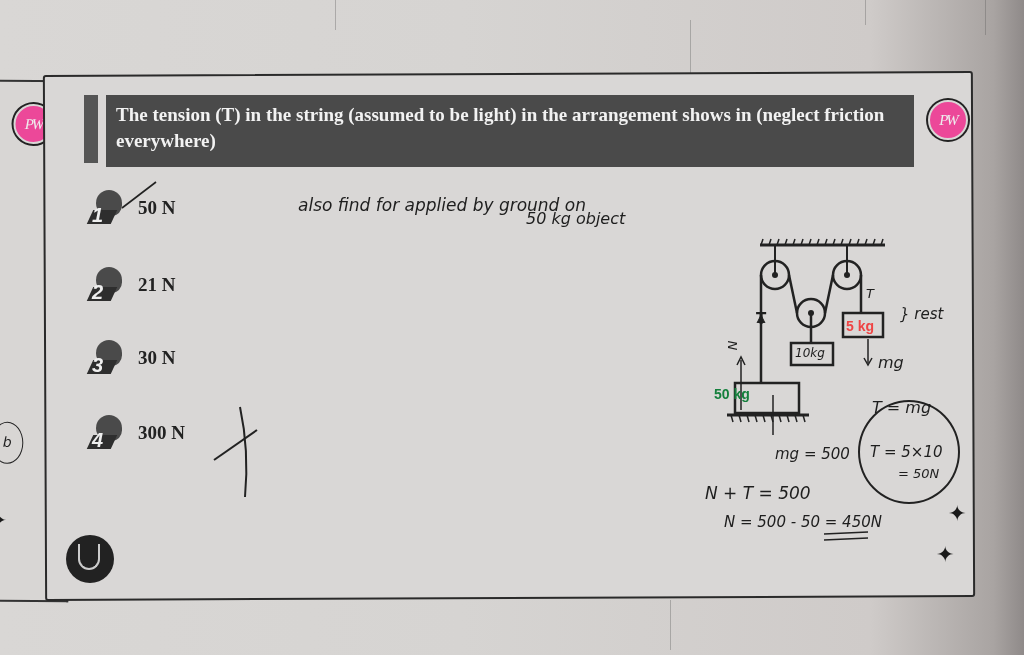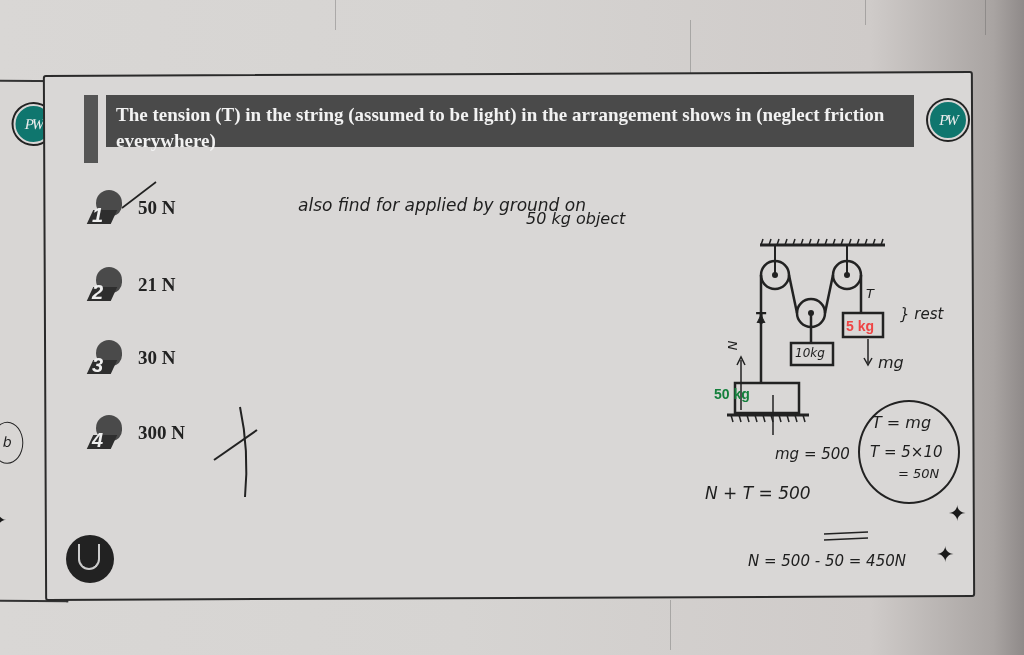--- a/index.html
+++ b/index.html
@@ -17,28 +17,28 @@
   }
   
   .card{
     position:absolute;left:44px;top:73px;width:926px;height:522px;
     border:2px solid #2a2a2a;border-radius:3px;
     background:#d9d7d6;
     transform:rotate(-0.25deg);
   }
   .logo{
     position:absolute;width:36px;height:36px;border-radius:50%;
-    background:#0f766e;border:2px solid #d9d7d6;box-shadow:0 0 0 2px #222;
+    background:#ec4899;border:2px solid #d9d7d6;box-shadow:0 0 0 2px #222;
     color:#eee;font-family:"Liberation Serif",serif;font-size:15px;
     display:flex;align-items:center;justify-content:center;letter-spacing:-2px;
     font-style:italic;
   }
   .side-bar{position:absolute;background:#555;}
   .question-box{
-    position:absolute;left:106px;top:95px;width:808px;height:52px;
+    position:absolute;left:106px;top:95px;width:808px;height:72px;
     background:#4a4a4a;color:#f2f2f2;
     font-family:"Liberation Serif",serif;font-weight:bold;font-size:19px;line-height:26px;
     padding:7px 10px;box-sizing:border-box;
   }
   .option{position:absolute;left:84px;display:flex;align-items:center;}
   .opt-icon{position:relative;width:44px;height:40px;}
   .opt-icon .head{position:absolute;left:12px;top:2px;width:26px;height:26px;border-radius:50% 50% 40% 50%;background:#4a4a4a;}
   .opt-icon .neck{position:absolute;left:6px;top:22px;width:24px;height:14px;background:#2e2e2e;transform:skewX(-25deg);}
   .opt-icon .num{position:absolute;left:8px;top:16px;font:italic bold 20px "Liberation Sans",sans-serif;color:#eee;}
   .opt-label{margin-left:10px;font-family:"Liberation Serif",serif;font-weight:bold;font-size:19px;color:#222;}
@@ -190,26 +190,26 @@
 <div style="position:absolute;left:846px;top:318px;font:bold 14px 'Liberation Sans',sans-serif;color:#ef4444;">5 kg</div>
 
 <div class="hand" style="left:756px;top:310px;font-size:15px;font-weight:bold;font-style:normal;">T</div>
 <div class="hand" style="left:866px;top:286px;font-size:13px;">T</div>
 <div class="hand" style="left:728px;top:338px;font-size:13px;transform:rotate(-90deg);">N</div>
 <div class="hand" style="left:878px;top:353px;font-size:16px;">mg</div>
 <div class="hand" style="left:900px;top:305px;font-size:15px;">} rest</div>
 
 <div class="hand" style="left:775px;top:445px;font-size:15px;">mg = 500</div>
 <div class="hand" style="left:705px;top:483px;font-size:17px;">N + T = 500</div>
-<div class="hand" style="left:748px;top:513px;font-size:15px;margin-top:39px;">N = 500 - 50 = 450N</div>
+<div class="hand" style="left:724px;top:513px;font-size:15px;">N = 500 - 50 = 450N</div>
 <svg style="left:822px;top:530px;" width="50" height="12">
     <path d="M2 4 L46 2 M2 10 L46 8" stroke="#222" stroke-width="1.5"></path>
   </svg>
 
 <div class="circle-note"></div>
-<div class="hand" style="left:872px;top:413px;font-size:16px;">T = mg</div>
+<div class="hand" style="left:872px;top:398px;font-size:16px;">T = mg</div>
 <div class="hand" style="left:870px;top:443px;font-size:15px;">T = 5×10</div>
 <div class="hand" style="left:898px;top:466px;font-size:13px;text-align:center;">= 50N</div>
 
 <div class="star" style="left:948px;top:503px;">✦</div>
 <div class="star" style="left:936px;top:544px;">✦</div>
 
 <div class="stetho"></div>
 
 </body></html>

